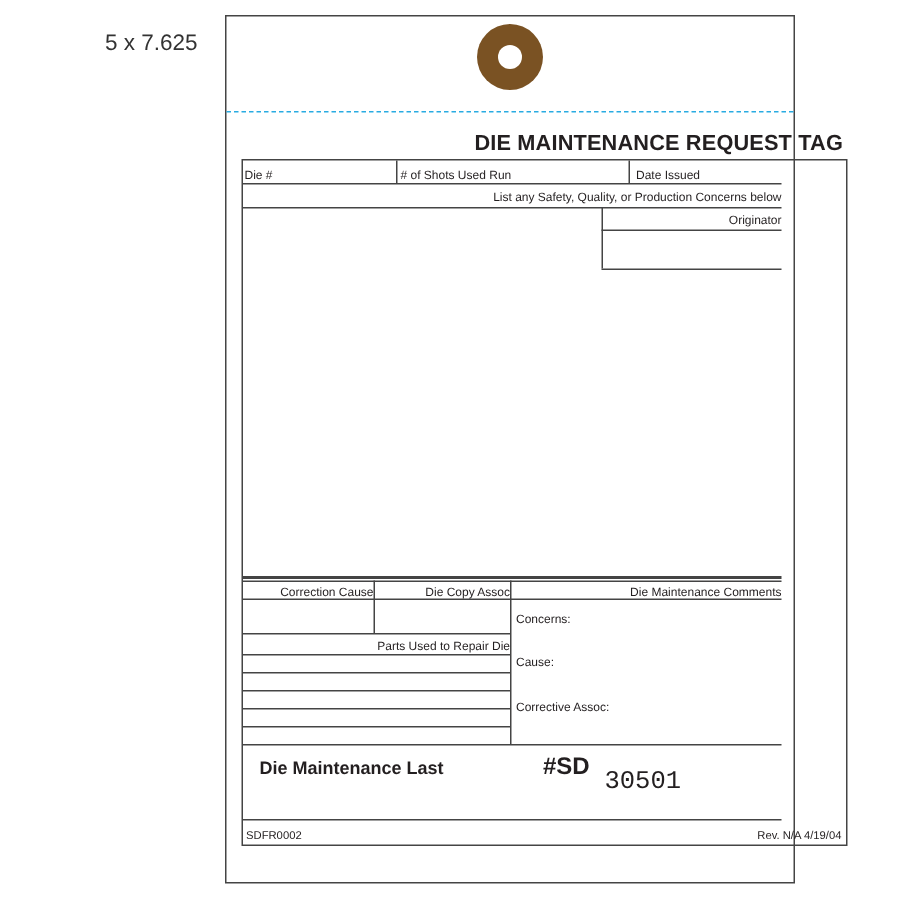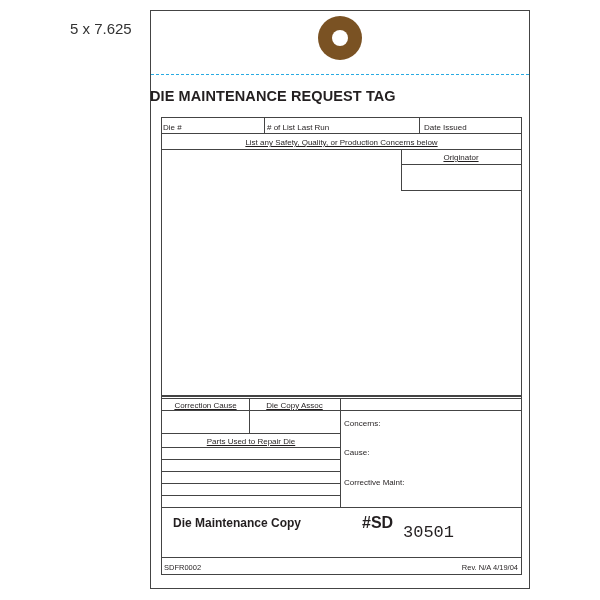--- a/index.html
+++ b/index.html
@@ -7,28 +7,28 @@
          font-family: "Liberation Sans", sans-serif; color: #231f20; }
   .size-label { position: absolute; left: 70px; top: 20px; font-size: 15px; color: #333; }
   .tag { position: absolute; left: 150px; top: 10px; width: 380px; height: 579px;
          border: 1px solid #444; box-sizing: border-box; background: #fff; }
   .eyelet { position: absolute; left: 318px; top: 16px; width: 44px; height: 44px;
             border-radius: 50%; background: #7a5223; }
   .eyelet-hole { position: absolute; left: 14px; top: 14px; width: 16px; height: 16px;
                  border-radius: 50%; background: #fff; }
   .perf { position: absolute; left: 151px; top: 74px; width: 378px; height: 0;
           border-top: 1.5px dashed #29abe2; }
-  .title { position: absolute; left: 150px; width: 380px; top: 88px; text-align: left;
-           font-weight: bold; font-size: 14.5px; letter-spacing: 0.1px; }
-  .form { position: absolute; left: 161px; top: 117px; width: 361px; height: 458px;
+  .title { position: absolute; left: 150px; width: 380px; top: 88px; text-align: right;
+           font-weight: bold; font-size: 14.5px; letter-spacing: 0.1px; padding-left: 32px; }
+  .form { position: absolute; left: 161px; top: 106px; width: 404px; height: 458px;
           border: 1.5px solid #444; box-sizing: border-box; }
   .hl { position: absolute; height: 0; border-top: 1.2px solid #444; }
   .vl { position: absolute; width: 0; border-left: 1.2px solid #444; }
   .txt { position: absolute; font-size: 8px; white-space: nowrap; }
-  .ctr { text-align: center; text-decoration: underline; }
+  .ctr { text-align: right; }
   .bold { font-weight: bold; }
 </style>
 </head>
 <body>
 
 <div class="size-label">5 x 7.625</div>
 
 <div class="tag"></div>
 <div class="eyelet">
     <div class="eyelet-hole"></div>
@@ -36,55 +36,56 @@
 <div class="perf"></div>
 
 <div class="title">DIE MAINTENANCE REQUEST TAG</div>
 
 <div class="form">
 
   <div class="hl" style="left:0;top:15px;width:359px"></div>
   <div class="vl" style="left:102px;top:0;height:15px"></div>
   <div class="vl" style="left:257px;top:0;height:15px"></div>
   <div class="txt" style="left:1px;top:5px">Die #</div>
-  <div class="txt" style="left:105px;top:5px"># of List Last Run</div>
+  <div class="txt" style="left:105px;top:5px"># of Shots Used Run</div>
   <div class="txt" style="left:262px;top:5px">Date Issued</div>
 
   <div class="hl" style="left:0;top:31px;width:359px"></div>
   <div class="txt ctr" style="left:0;width:359px;top:20px">List any Safety, Quality, or Production Concerns below</div>
 
   <div class="vl" style="left:239px;top:31px;height:41px"></div>
   <div class="hl" style="left:239px;top:46px;width:120px"></div>
   <div class="hl" style="left:239px;top:72px;width:120px"></div>
   <div class="txt ctr" style="left:239px;width:120px;top:35px">Originator</div>
   <div style="position:absolute;left:241px;top:48px;width:116px;height:23px"></div>
   <div style="position:absolute;left:2px;top:33px;width:235px;height:240px"></div>
 
   <div class="hl" style="left:0;top:277px;width:359px;border-top-width:2px"></div>
   <div class="hl" style="left:0;top:280px;width:359px"></div>
   <div class="hl" style="left:0;top:292px;width:359px"></div>
   <div class="vl" style="left:87px;top:280px;height:35px"></div>
   <div class="vl" style="left:178px;top:280px;height:109px"></div>
   <div class="txt ctr" style="left:0;width:87px;top:283px">Correction Cause</div>
   <div class="txt ctr" style="left:87px;width:91px;top:283px">Die Copy Assoc</div>
+  <div class="txt ctr" style="left:178px;width:181px;top:283px">Die Maintenance Comments</div>
   <div style="position:absolute;left:2px;top:294px;width:84px;height:20px"></div>
   <div style="position:absolute;left:89px;top:294px;width:88px;height:20px"></div>
 
   <div class="hl" style="left:0;top:315px;width:178px"></div>
   <div class="hl" style="left:0;top:329px;width:178px"></div>
   <div class="hl" style="left:0;top:341px;width:178px"></div>
   <div class="hl" style="left:0;top:353px;width:178px"></div>
   <div class="hl" style="left:0;top:365px;width:178px"></div>
   <div class="hl" style="left:0;top:377px;width:178px"></div>
   <div class="txt ctr" style="left:0;width:178px;top:319px">Parts Used to Repair Die</div>
 
   <div class="txt" style="left:182px;top:301px">Concerns:</div>
   <div class="txt" style="left:182px;top:330px">Cause:</div>
-  <div class="txt" style="left:182px;top:360px">Corrective Maint:</div>
+  <div class="txt" style="left:182px;top:360px">Corrective Assoc:</div>
 
   <div class="hl" style="left:0;top:389px;width:359px"></div>
-  <div class="txt bold" style="left:11px;top:398px;font-size:12px">Die Maintenance Copy</div>
+  <div class="txt bold" style="left:11px;top:398px;font-size:12px">Die Maintenance Last</div>
   <div class="txt bold" style="left:200px;top:396px;font-size:16px">#SD</div>
   <div class="txt" style="left:241px;top:405px;font-size:17px;font-family:'Liberation Mono',monospace">30501</div>
   <div class="hl" style="left:0;top:439px;width:359px"></div>
   <div class="txt" style="left:2px;top:445px;font-size:7.5px">SDFR0002</div>
   <div class="txt" style="right:3px;top:445px;font-size:7.5px">Rev. N/A 4/19/04</div>
 </div>
 
 </body></html>

